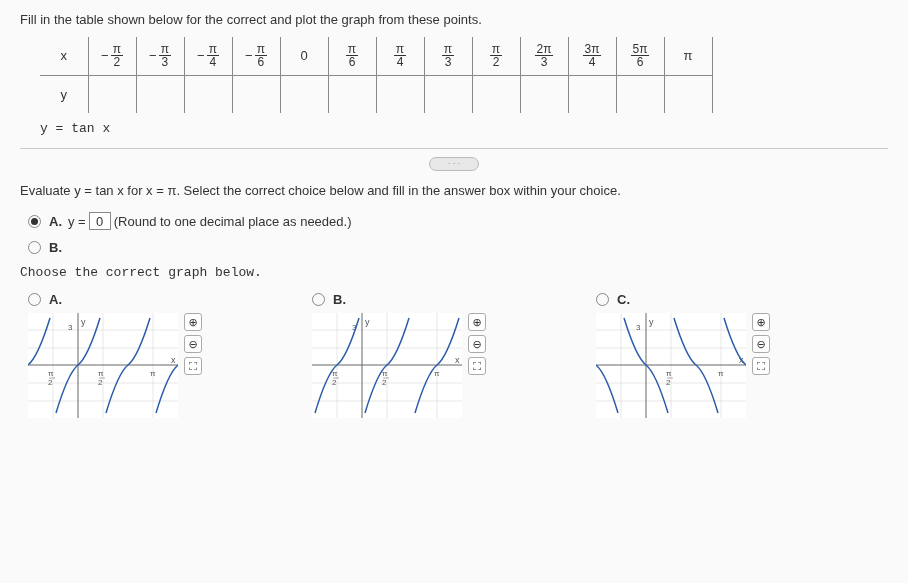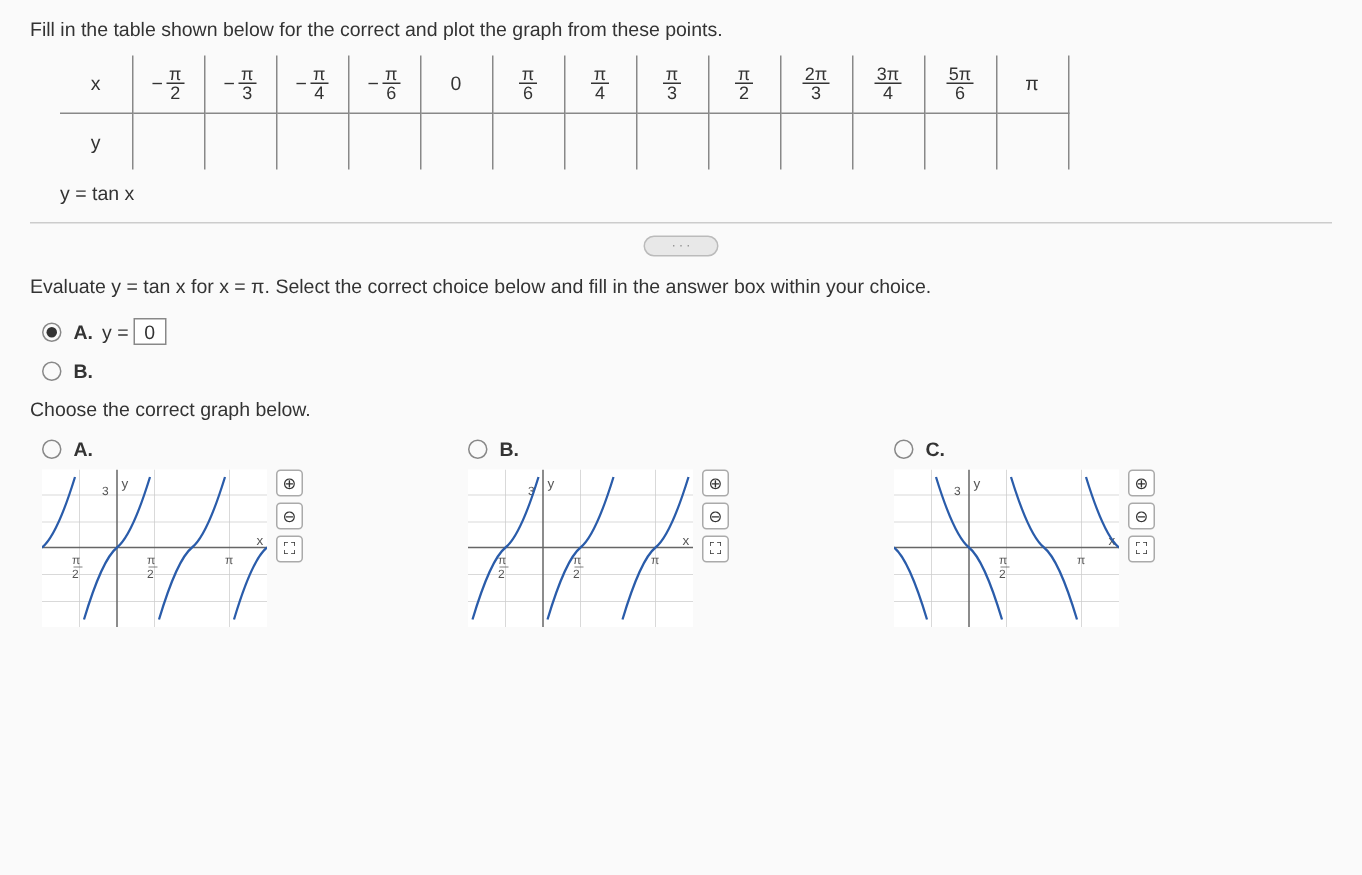--- a/index.html
+++ b/index.html
@@ -24,31 +24,31 @@
       text-align: center;
       width: 48px;
       height: 38px;
     }
     table.xtable td.first { border-left: none; width: 48px; font-weight: normal;}
     table.xtable tr:first-child td { border-bottom: 1px solid #888; }
     .frac { display: inline-flex; flex-direction: column; align-items: center; font-size: 12px; line-height: 1; vertical-align: middle;}
     .frac .num { border-bottom: 1px solid #333; padding: 0 2px; }
     .frac .den { padding: 0 2px; }
     .neg { margin-right:2px; vertical-align: middle;}
-    .eqn { margin-left: 20px; margin-top: 4px; margin-bottom: 12px; }
+    .eqn { margin-left: 20px; margin-top: 4px; margin-bottom: 12px; font-family: Liberation Mono, monospace; }
     hr.divider { border: none; border-top: 1px solid #ccc; margin: 10px 0 18px 0; }
     .pill { display:block; width:50px; height:14px; background:#e8e8e8; border:1px solid #bbb; border-radius:8px; margin: -10px auto 12px auto; text-align:center; font-size:8px; line-height:12px; color:#888;}
     .eval { margin-bottom: 14px; }
     .choices { margin-left: 8px; }
     .choice-row { display: flex; align-items: center; margin-bottom: 10px; }
     .radio { width:13px; height:13px; border:1px solid #888; border-radius:50%; margin-right:8px; display:flex; align-items:center; justify-content:center; flex-shrink:0;}
     .radio.selected::after { content:""; width:7px; height:7px; background:#333; border-radius:50%; display:block;}
     .letter { font-weight: bold; margin-right: 6px; }
     .ansbox { display:inline-block; width:22px; height:18px; border:1px solid #888; text-align:center; line-height:18px; margin: 0 3px; background:#fff;}
-    .choose { margin: 10px 0 12px 0; }
+    .choose { margin: 10px 0 12px 0; font-family: Liberation Mono, monospace; }
     .graph-row { display:flex; gap: 110px; margin-left:8px; }
     .graph-opt { }
     .graph-head { display:flex; align-items:center; margin-bottom:6px;}
     .graph-body { display:flex; align-items:flex-start; gap:6px;}
     svg.mini { background:#fff; }
     .mag-col { display:flex; flex-direction:column; gap:4px;}
     .mag { width:18px; height:18px; border:1px solid #aaa; border-radius:3px; display:flex; align-items:center; justify-content:center; font-size:11px; background:#fff;}
   </style>
 </head>
 <body>
@@ -133,20 +133,21 @@
 <span class="pill">· · ·</span>
 
 <div class="eval">Evaluate y = tan x for x = π. Select the correct choice below and fill in the answer box within your choice.</div>
 
 <div class="choices">
   <div class="choice-row">
     <span class="radio selected"></span>
     <span class="letter">A.</span>
     <span>y = </span>
     <span class="ansbox">0</span>
+    <span> (Round to one decimal place as needed.)</span>
   </div>
   <div class="choice-row">
     <span class="radio"></span>
     <span class="letter">B.</span>
   </div>
 </div>
 
 <div class="choose">Choose the correct graph below.</div>
 
 <div class="graph-row">

